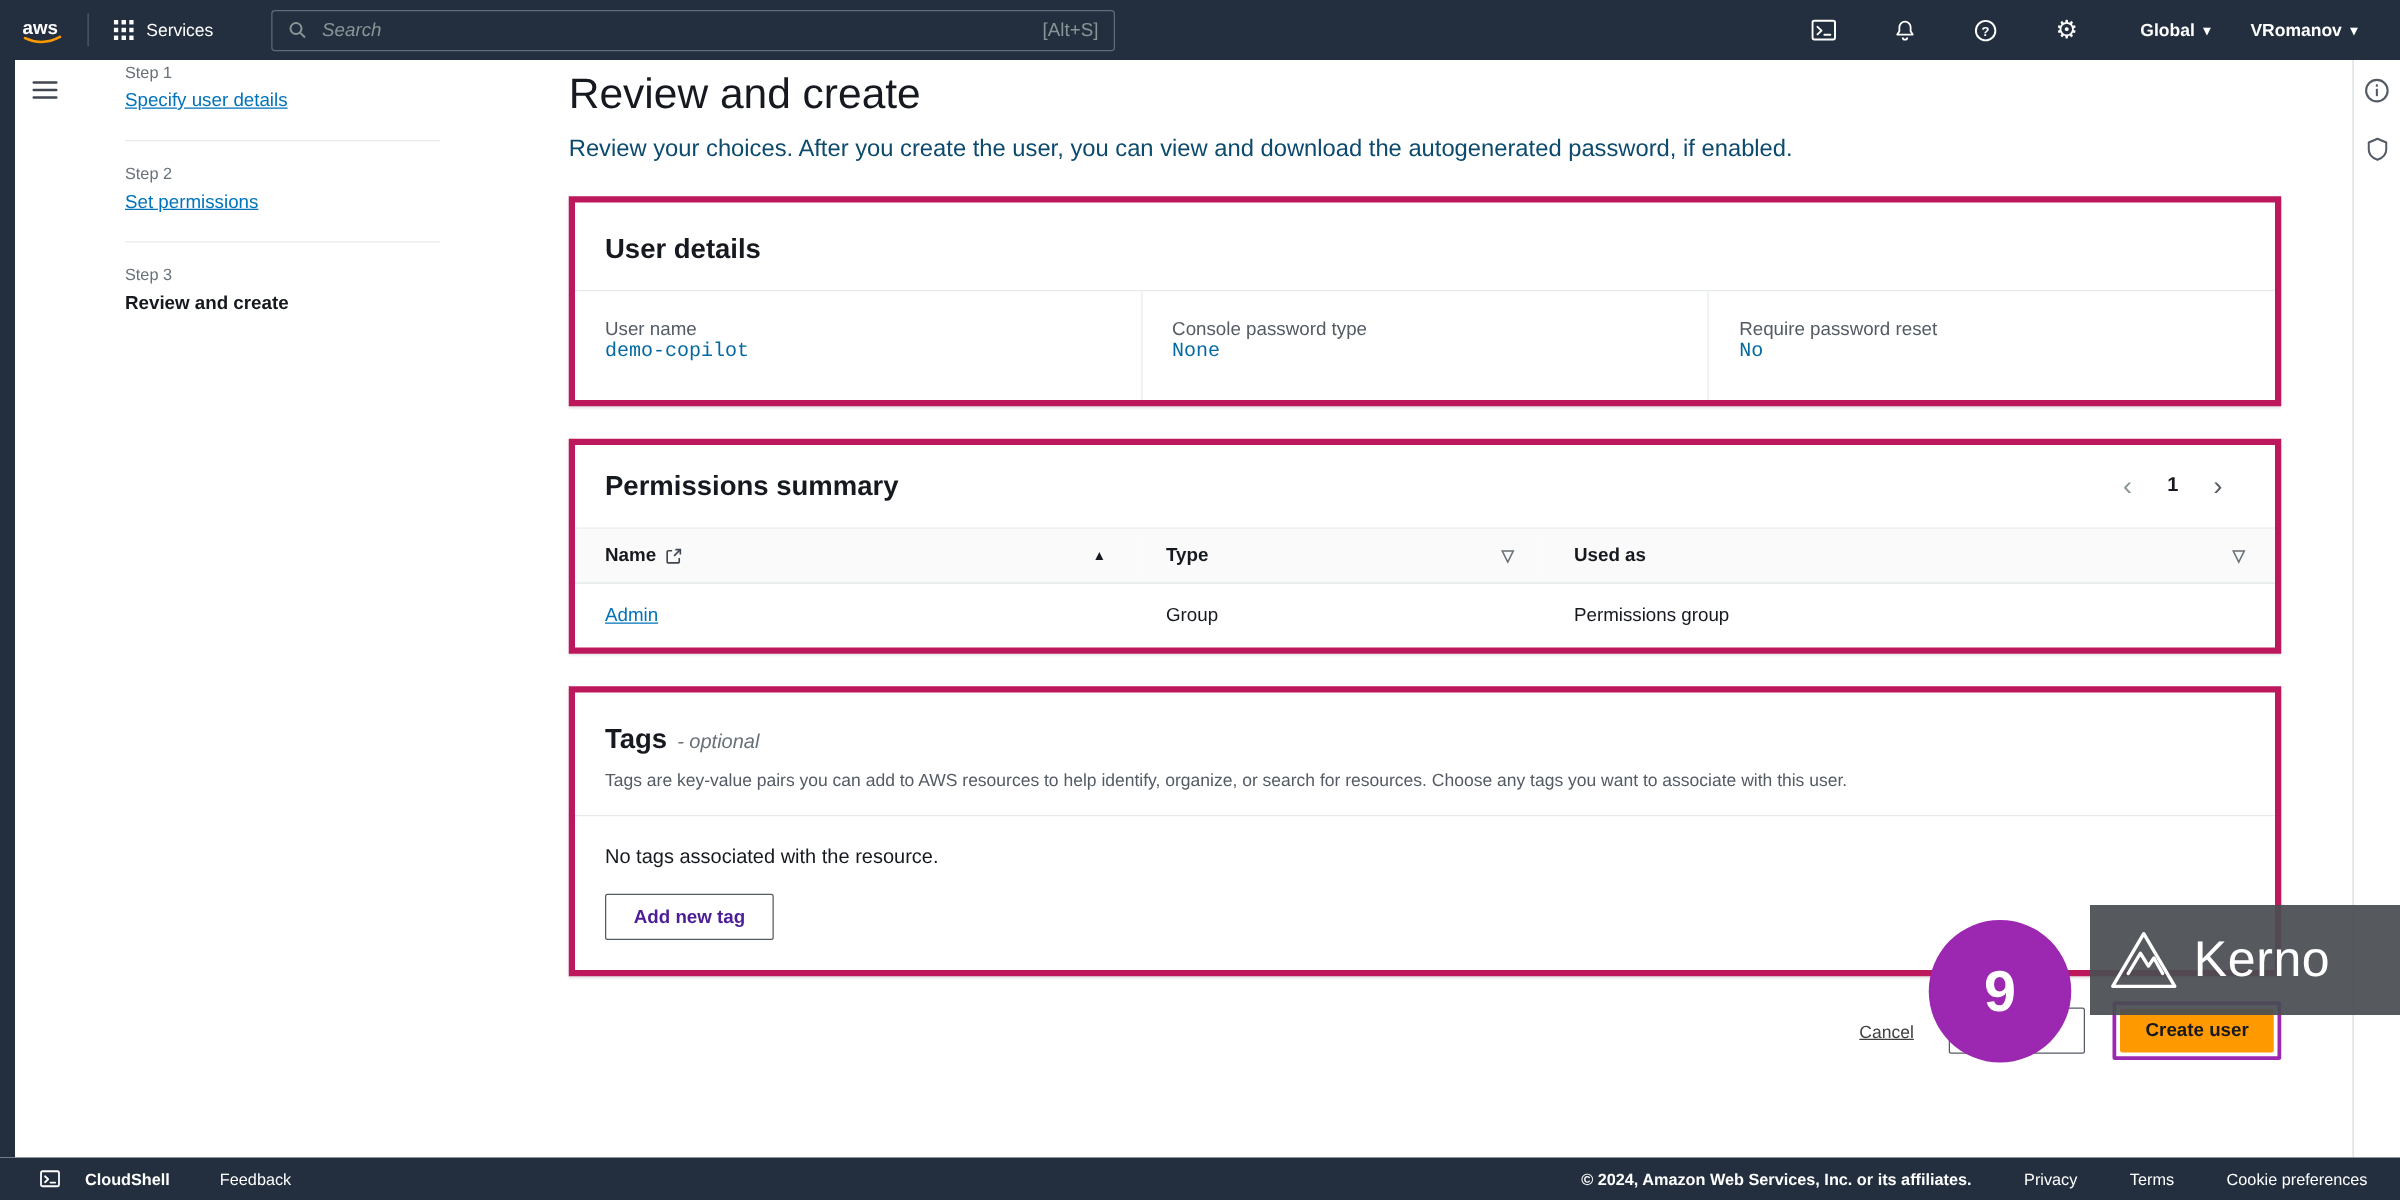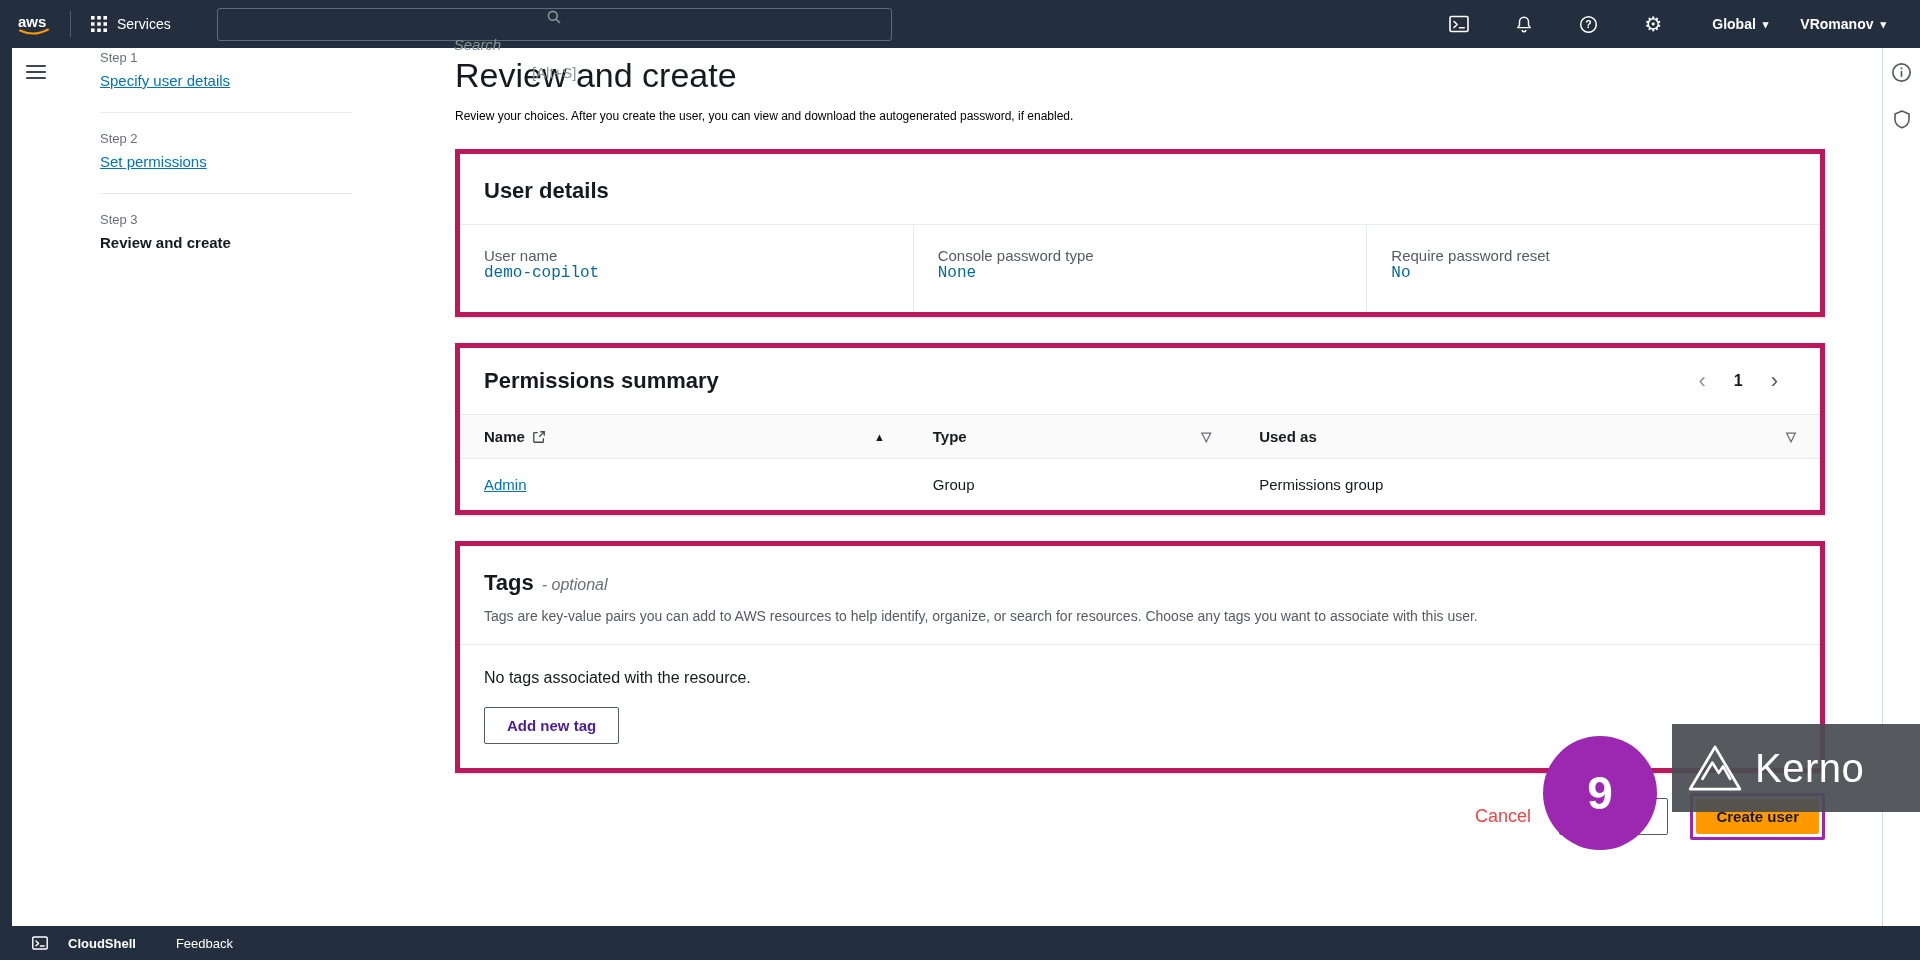--- a/index.html
+++ b/index.html
@@ -22,21 +22,21 @@
   }
   .nav-logo { padding: 0 18px 0 16px; display: flex; align-items: center; background: none; border: none; }
   .nav-sep { width: 1px; height: 26px; background: rgba(255,255,255,0.22); }
   .nav-services {
     display: flex; align-items: center; gap: 10px; height: 48px;
     color: #fff; font-size: 14px; background: none; border: none; padding: 0 20px;
   }
   .nav-search {
     width: 675px; height: 33px; margin-left: 26px;
     border: 1px solid #5f6b7a; border-radius: 3px;
-    display: flex; align-items: center; gap: 10px; padding: 0 12px; flex-direction: column;
+    display: flex; align-items: center; gap: 10px; padding: 0 12px;
   }
   .nav-search input {
     flex: 1; background: transparent; border: none; outline: none;
     color: #d5dbdb; font-size: 15px; font-style: italic; font-family: inherit;
   }
   .nav-search input::placeholder { color: #879596; font-style: italic; }
   .kbd-hint { color: #879596; font-size: 15px; font-style: normal; }
   .nav-spacer { flex: 1; }
   .nav-icons { display: flex; align-items: center; gap: 38px; margin-right: 30px; }
   .nav-iconbtn { background: none; border: none; padding: 4px; display: flex; align-items: center; }
@@ -59,21 +59,21 @@
 
   .steps-nav { width: 292px; padding: 2px 0 0 40px; }
   .step-label { font-size: 13px; color: #687078; margin-bottom: 7px; }
   .step-link { font-size: 15px; color: #0073bb; text-decoration: underline; display: inline-block; }
   .step-current { font-size: 15px; color: #16191f; font-weight: 700; }
   .step-divider { border: none; border-top: 1px solid #e7ebeb; margin: 22px 0 18px; }
 
   .main { flex: 1; padding: 6px 57px 0 103px; }
 
   .page-title { font-size: 34px; font-weight: 400; margin: 2px 0 0; color: #16191f; }
-  .page-desc { margin: 14px 0 16px; font-size: 12px; color: #000000; }
+  .page-desc { margin: 14px 0 16px; font-size: 19px; color: #0c4a6e; }
 
   .card {
     margin-top: 26px; background: #fff;
     border: 5px solid #be185d;
     box-shadow: 0 1px 2px rgba(0,28,36,0.15);
   }
   .card-header { padding: 24px 24px 20px; border-bottom: 1px solid #e7ebeb; }
   .card-header.row { display: flex; justify-content: space-between; align-items: center; padding: 20px 24px; }
   .card-title { font-size: 22px; font-weight: 700; margin: 0; color: #16191f; display: inline; }
 
@@ -107,21 +107,21 @@
   .tags-body { padding: 24px 24px 24px; }
   .empty-text { font-size: 16px; color: #16191f; }
   .btn-secondary {
     background: #fff; border: 1px solid #545b64; border-radius: 2px;
     color: #4c1d95; font-weight: 700; font-size: 15px; padding: 9px 22px;
   }
   .add-tag-btn { margin-top: 20px; }
   .limit-note { margin-top: 12px; font-size: 13px; color: #687078; }
 
   .actions { display: flex; justify-content: flex-end; align-items: center; gap: 22px; margin-top: 20px; }
-  .btn-link { background: none; border: none; font-size: 18px; color: #ef4444; padding: 8px 6px; }
+  .btn-link { background: none; border: none; font-size: 14px; color: #404040; padding: 8px 6px; text-decoration: underline; }
   .highlight-box { border: 3px solid #9c27b0; padding: 3px; display: inline-flex; border-radius: 2px; }
   .btn-primary {
     background: #ff9900; border: none; border-radius: 2px;
     color: #16191f; font-weight: 700; font-size: 15px; padding: 9px 20px;
   }
 
   
   .right-rail {
     width: 38px; border-left: 1px solid #d5dbdb; background: #fff;
     display: flex; flex-direction: column; align-items: center;
@@ -392,13 +392,19 @@
         <svg width="16" height="16" viewBox="0 0 20 20" fill="none" stroke="#ffffff" stroke-width="1.8">
           <rect x="1" y="2.5" width="18" height="15" rx="1.5"></rect>
           <path d="M5 7.5 L8.2 10.5 L5 13.5" stroke-linecap="round" stroke-linejoin="round"></path>
           <line x1="10.5" y1="13.8" x2="15.2" y2="13.8" stroke-linecap="round"></line>
         </svg>
       </span>
       <span>CloudShell</span>
     </button>
     <button class="footer-link">Feedback</button>
   </div>
+  <div class="footer-right">
+    <span class="copyright">© 2024, Amazon Web Services, Inc. or its affiliates.</span>
+    <button class="footer-link">Privacy</button>
+    <button class="footer-link">Terms</button>
+    <button class="footer-link">Cookie preferences</button>
+  </div>
 </footer>
 
 </body></html>

